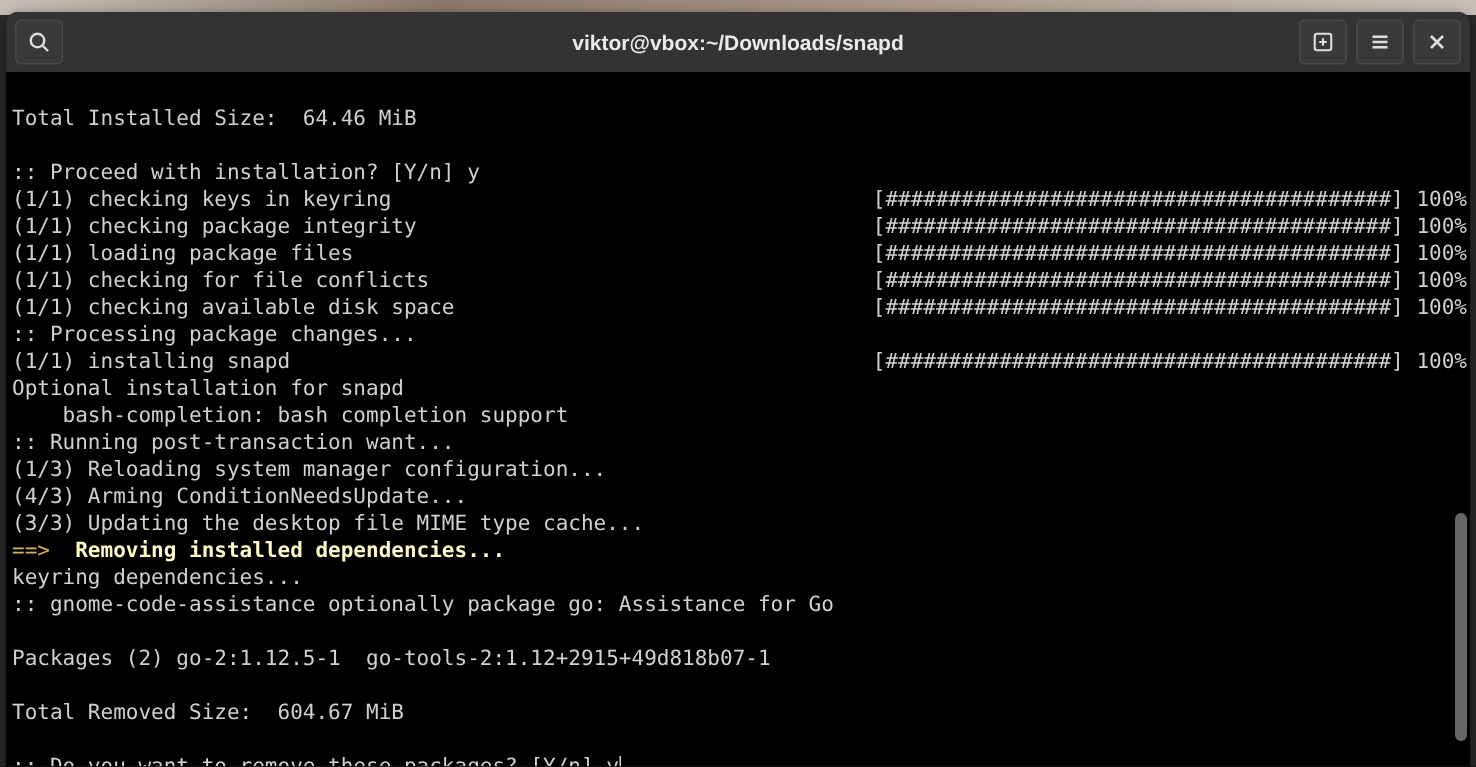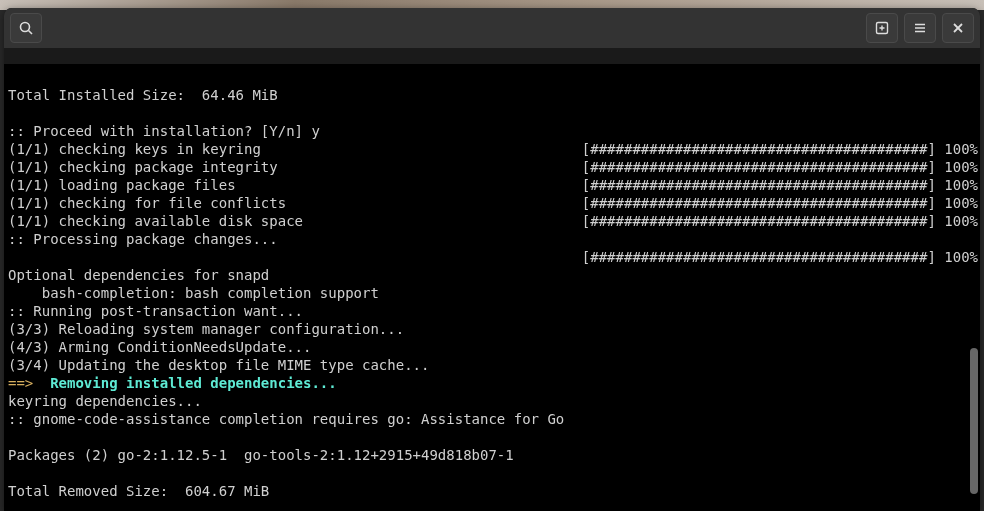--- a/index.html
+++ b/index.html
@@ -64,28 +64,27 @@
   .terminal-body {
     flex: 1;
     background: #000000;
     color: #d0d0d0;
     font-size: 14px;
     line-height: 18px;
     padding: 4px 2px 4px 4px;
     white-space: pre;
     position: relative;
     overflow: hidden;
-    margin-top: 16px;
   }
   .line { display: flex; }
   .line .left { flex: 0 0 auto; }
   .line .fill { flex: 1; }
   .line .right { flex: 0 0 auto; text-align: right; }
   .yellow { color: #d7af5f; }
-  .boldwhite { color: #5eead4; font-weight: bold; }
+  .boldwhite { color: #fef9c3; font-weight: bold; }
   .cursor {
     display: inline-block;
     width: 1px;
     height: 15px;
     background: #d0d0d0;
     vertical-align: text-bottom;
     margin-left: 0px;
   }
   .scrollbar {
     position: absolute;
@@ -108,20 +107,21 @@
 <div class="bg-strip"></div>
 
 <div class="window">
   <div class="titlebar">
     <div class="tb-btn">
       <svg viewBox="0 0 16 16">
         <circle cx="7" cy="7" r="4.5" fill="none" stroke="#ddd" stroke-width="1.6"></circle>
         <line x1="10.5" y1="10.5" x2="14" y2="14" stroke="#ddd" stroke-width="1.6"></line>
       </svg>
     </div>
+    <div class="title-center">viktor@vbox:~/Downloads/snapd</div>
     <div class="tb-spacer"></div>
     <div class="tb-btn">
       <svg viewBox="0 0 16 16">
         <rect x="2.5" y="2.5" width="11" height="11" rx="1.5" fill="none" stroke="#ddd" stroke-width="1.4"></rect>
         <line x1="8" y1="5.5" x2="8" y2="10.5" stroke="#ddd" stroke-width="1.4"></line>
         <line x1="5.5" y1="8" x2="10.5" y2="8" stroke="#ddd" stroke-width="1.4"></line>
       </svg>
     </div>
     <div class="tb-btn">
       <svg viewBox="0 0 16 16">
@@ -136,29 +136,29 @@
         <line x1="12" y1="4" x2="4" y2="12" stroke="#ddd" stroke-width="1.8"></line>
       </svg>
     </div>
   </div>
 
   <div class="terminal-body">
 <span>Total Installed Size:  64.46 MiB</span>
 <span></span>
 <span>:: Proceed with installation? [Y/n] y</span>
 <div class="line"><span class="left">(1/1) checking keys in keyring</span><span class="fill"></span><span class="right"><span>[########################################]</span> <span>100%</span></span></div><div class="line"><span class="left">(1/1) checking package integrity</span><span class="fill"></span><span class="right"><span>[########################################]</span> <span>100%</span></span></div><div class="line"><span class="left">(1/1) loading package files</span><span class="fill"></span><span class="right"><span>[########################################]</span> <span>100%</span></span></div><div class="line"><span class="left">(1/1) checking for file conflicts</span><span class="fill"></span><span class="right"><span>[########################################]</span> <span>100%</span></span></div><div class="line"><span class="left">(1/1) checking available disk space</span><span class="fill"></span><span class="right"><span>[########################################]</span> <span>100%</span></span></div><span>:: Processing package changes...</span>
-<div class="line"><span class="fill"></span><span class="right"><span>[########################################]</span> <span>100%</span></span></div><span>Optional dependencies for snapd</span>
+<div class="line"><span class="left">(1/1) installing snapd</span><span class="fill"></span><span class="right"><span>[########################################]</span> <span>100%</span></span></div><span>Optional installation for snapd</span>
 <span>    bash-completion: bash completion support</span>
 <span>:: Running post-transaction want...</span>
-<span>(3/3) Reloading system manager configuration...</span>
+<span>(1/3) Reloading system manager configuration...</span>
 <span>(4/3) Arming ConditionNeedsUpdate...</span>
-<span>(3/4) Updating the desktop file MIME type cache...</span>
+<span>(3/3) Updating the desktop file MIME type cache...</span>
 <span><span class="yellow">==&gt; </span><span class="boldwhite"> Removing installed dependencies...</span></span>
 <span>keyring dependencies...</span>
-<span>:: gnome-code-assistance completion requires go: Assistance for Go</span>
+<span>:: gnome-code-assistance optionally package go: Assistance for Go</span>
 <span></span>
 <span>Packages (2) go-2:1.12.5-1  go-tools-2:1.12+2915+49d818b07-1</span>
 <span></span>
 <span>Total Removed Size:  604.67 MiB</span>
 <span></span>
 <span><span>:: Do you want to remove these packages? [Y/n] y</span><span class="cursor"></span></span>
 
     <div class="scrollbar">
       <div class="scrollbar-thumb" id="sb-thumb" style="top: 64%; height: 34%;"></div>
     </div>

